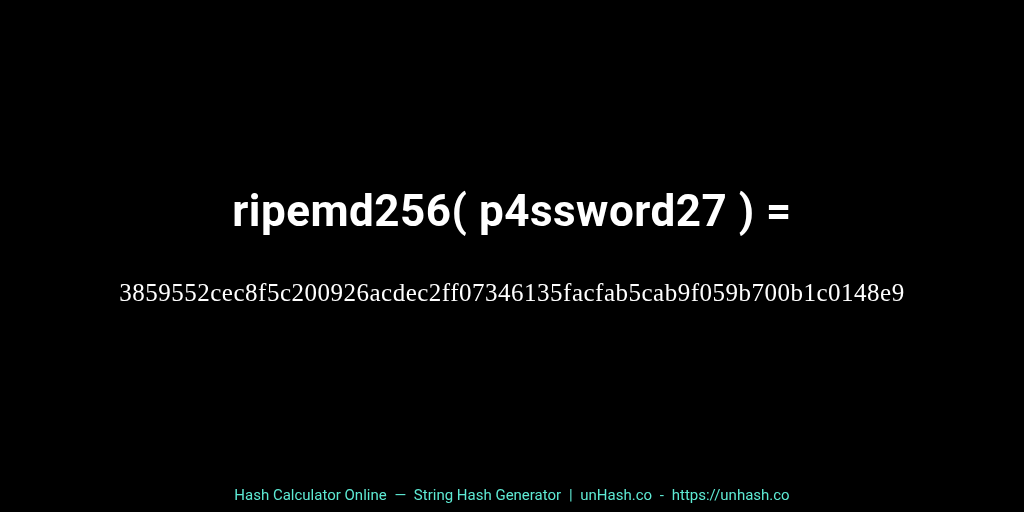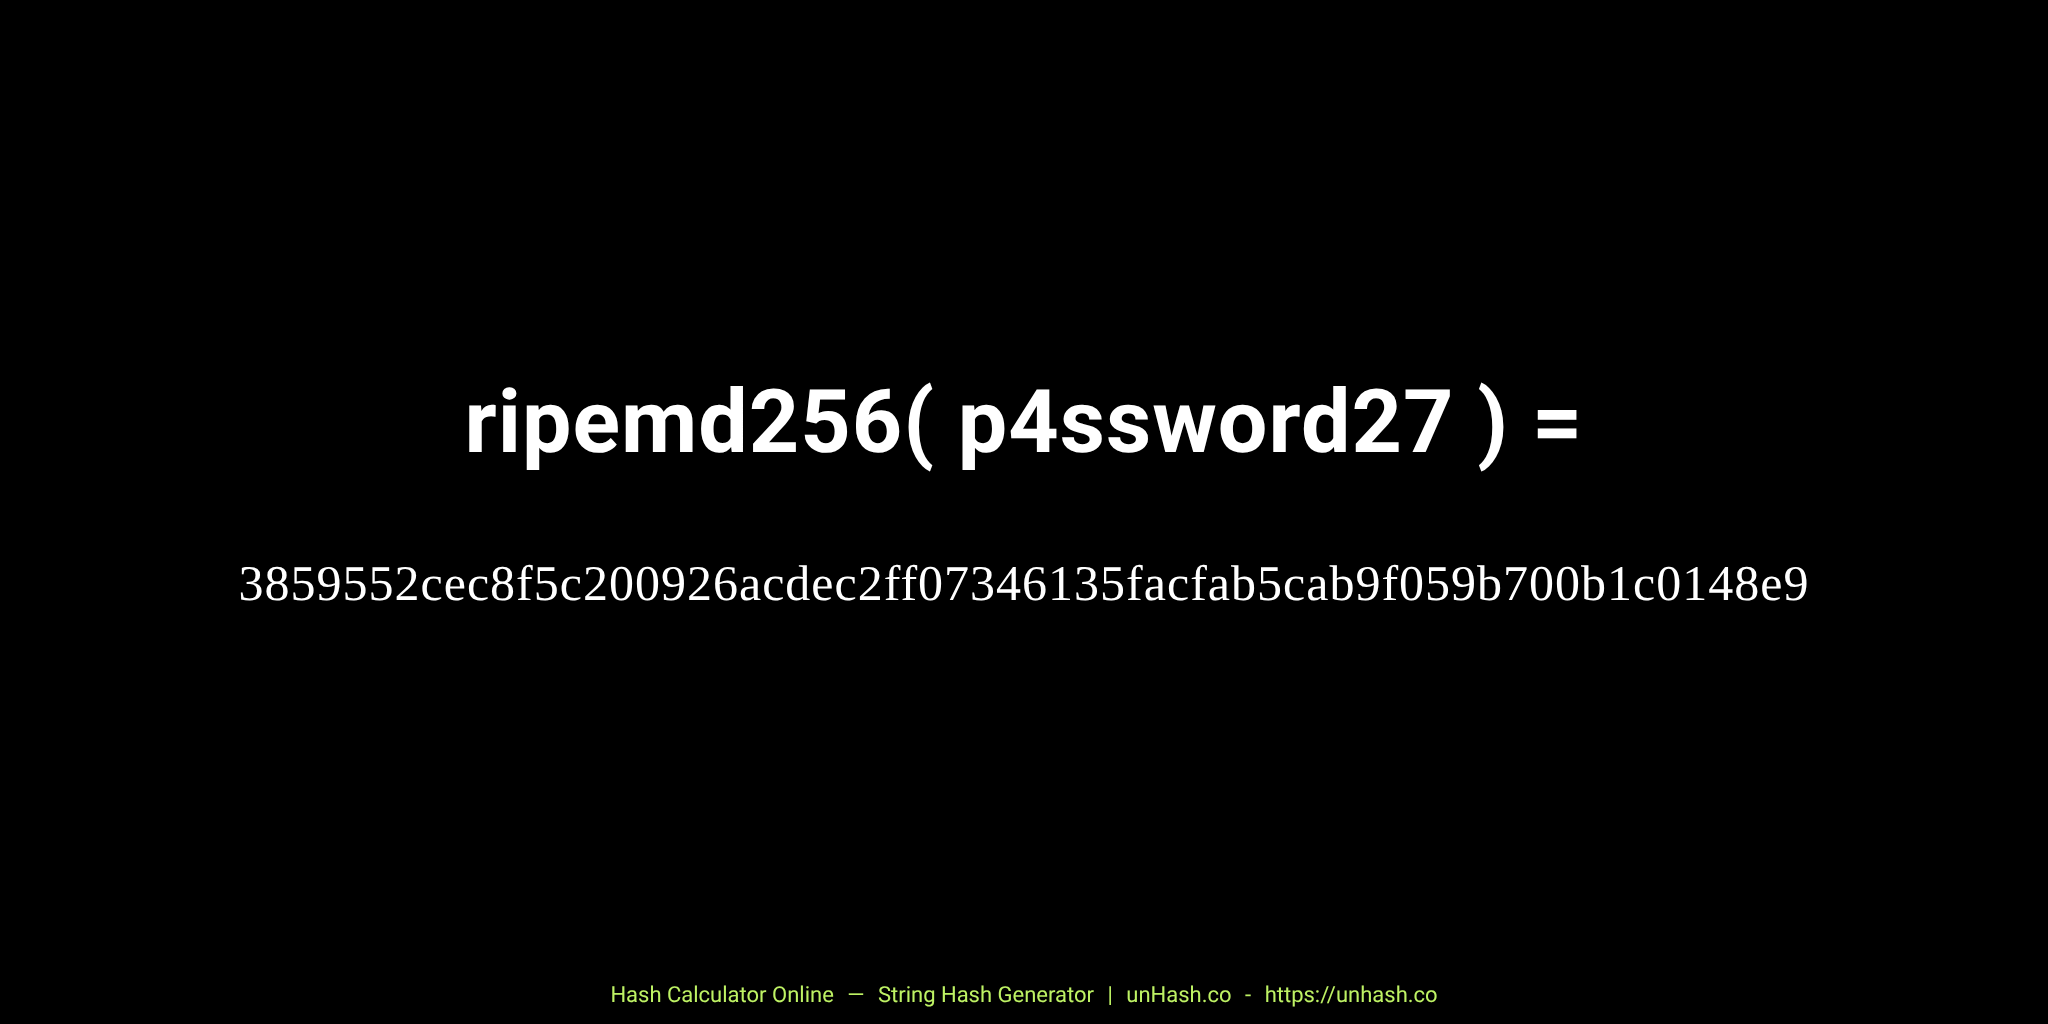--- a/index.html
+++ b/index.html
@@ -33,22 +33,22 @@
     font-weight: 400;
     color: #ffffff;
     text-align: center;
     letter-spacing: 0.5px;
     font-family: Liberation Serif, serif;
   }
   .footer {
     position: absolute;
     left: 0; right: 0; bottom: 8px;
     text-align: center;
-    font-size: 11px;
-    color: #bef264;
+    font-size: 15px;
+    color: #5eead4;
     font-weight: 400;
   }
   .footer .sep {
     margin: 0 4px;
   }
 </style>
 </head>
 <body>
 
 <div class="content">

